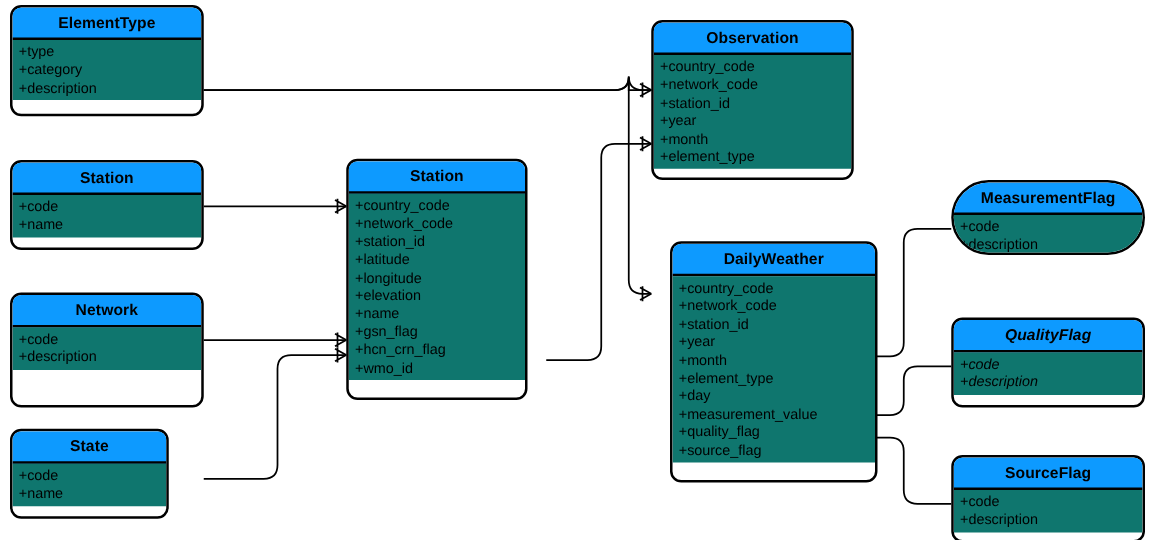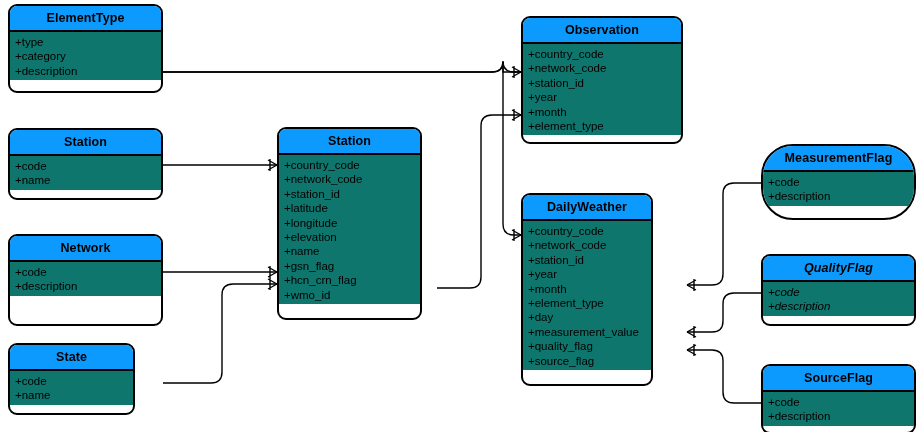--- a/index.html
+++ b/index.html
@@ -173,37 +173,37 @@
     <div class="entity-body">
       <div class="attr">+country_code</div>
       <div class="attr">+network_code</div>
       <div class="attr">+station_id</div>
       <div class="attr">+year</div>
       <div class="attr">+month</div>
       <div class="attr">+element_type</div>
     </div>
   </div>
 
-  <div class="entity" style="left:521px; top:193px; width:132px; height:193px;">
+  <div class="entity" style="left:536px; top:193px; width:166px; height:193px;">
     <div class="entity-header">DailyWeather</div>
     <div class="entity-body">
       <div class="attr">+country_code</div>
       <div class="attr">+network_code</div>
       <div class="attr">+station_id</div>
       <div class="attr">+year</div>
       <div class="attr">+month</div>
       <div class="attr">+element_type</div>
       <div class="attr">+day</div>
       <div class="attr">+measurement_value</div>
       <div class="attr">+quality_flag</div>
       <div class="attr">+source_flag</div>
     </div>
   </div>
 
-  <div class="entity" style="left:761px; top:144px; width:155px; height:76px;border-radius:32px;">
+  <div class="entity" style="left:761px; top:144px; width:155px; height:60px;border-radius:32px;">
     <div class="entity-header">MeasurementFlag</div>
     <div class="entity-body">
       <div class="attr">+code</div>
       <div class="attr">+description</div>
     </div>
   </div>
 
   <div class="entity" style="left:761px; top:254px; width:155px; height:72px;font-style:italic;">
     <div class="entity-header">QualityFlag</div>
     <div class="entity-body">

